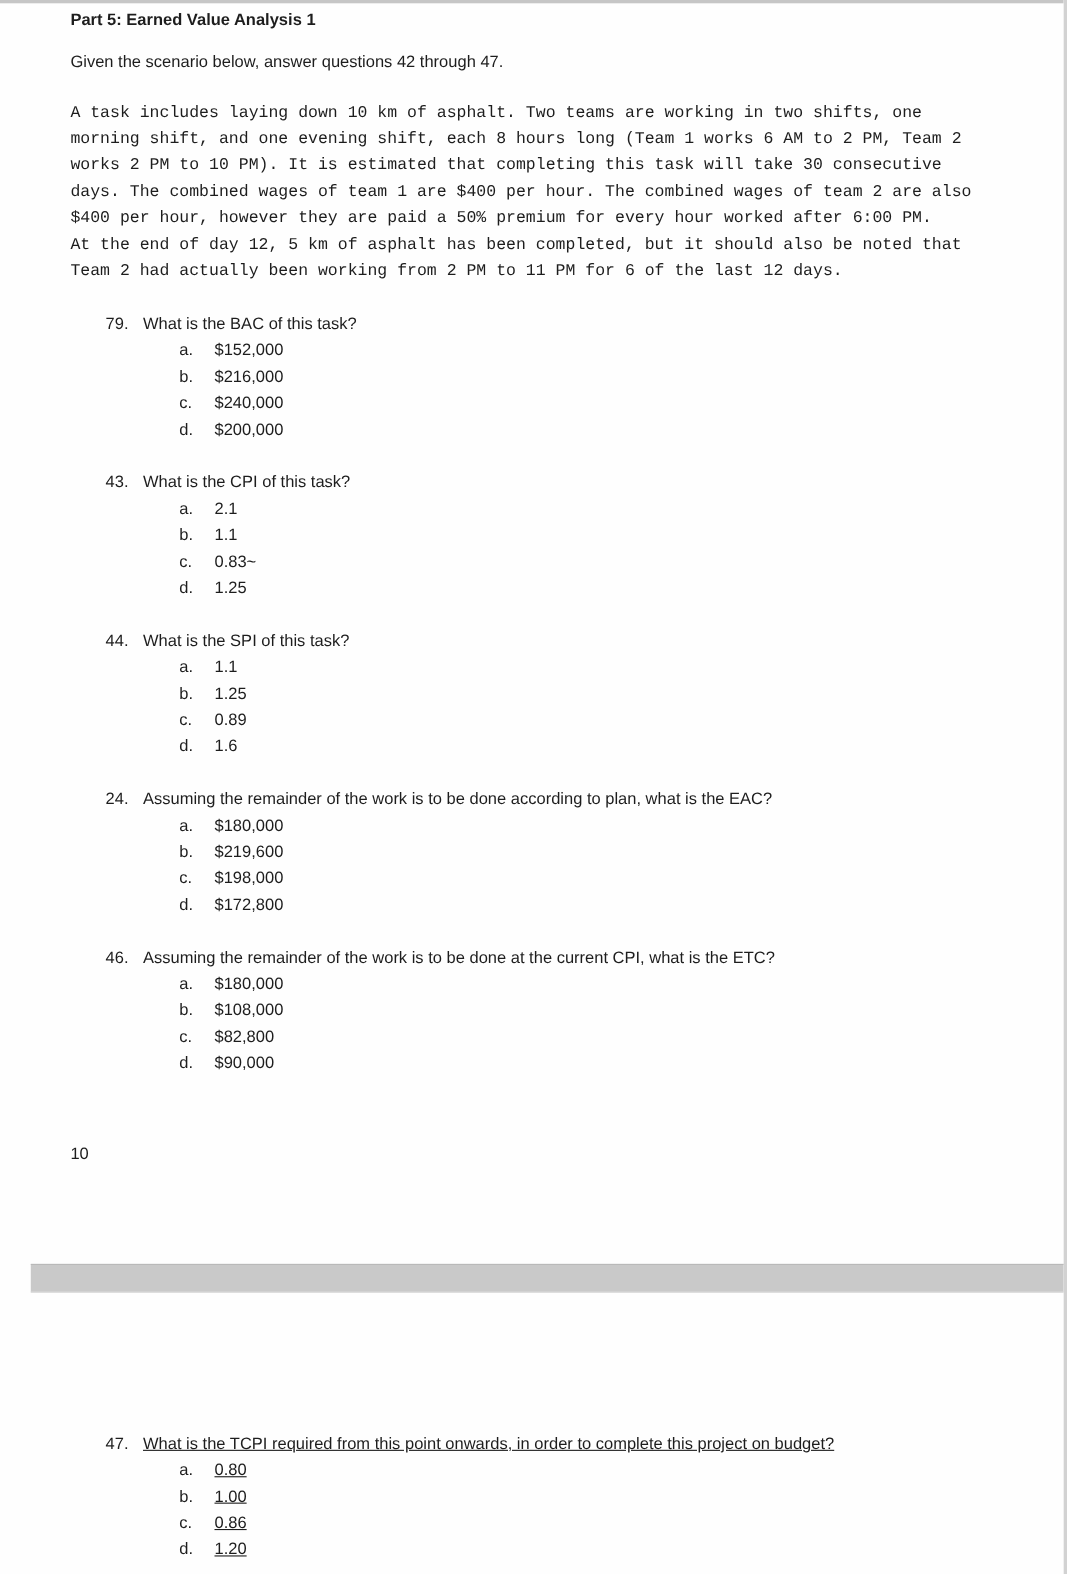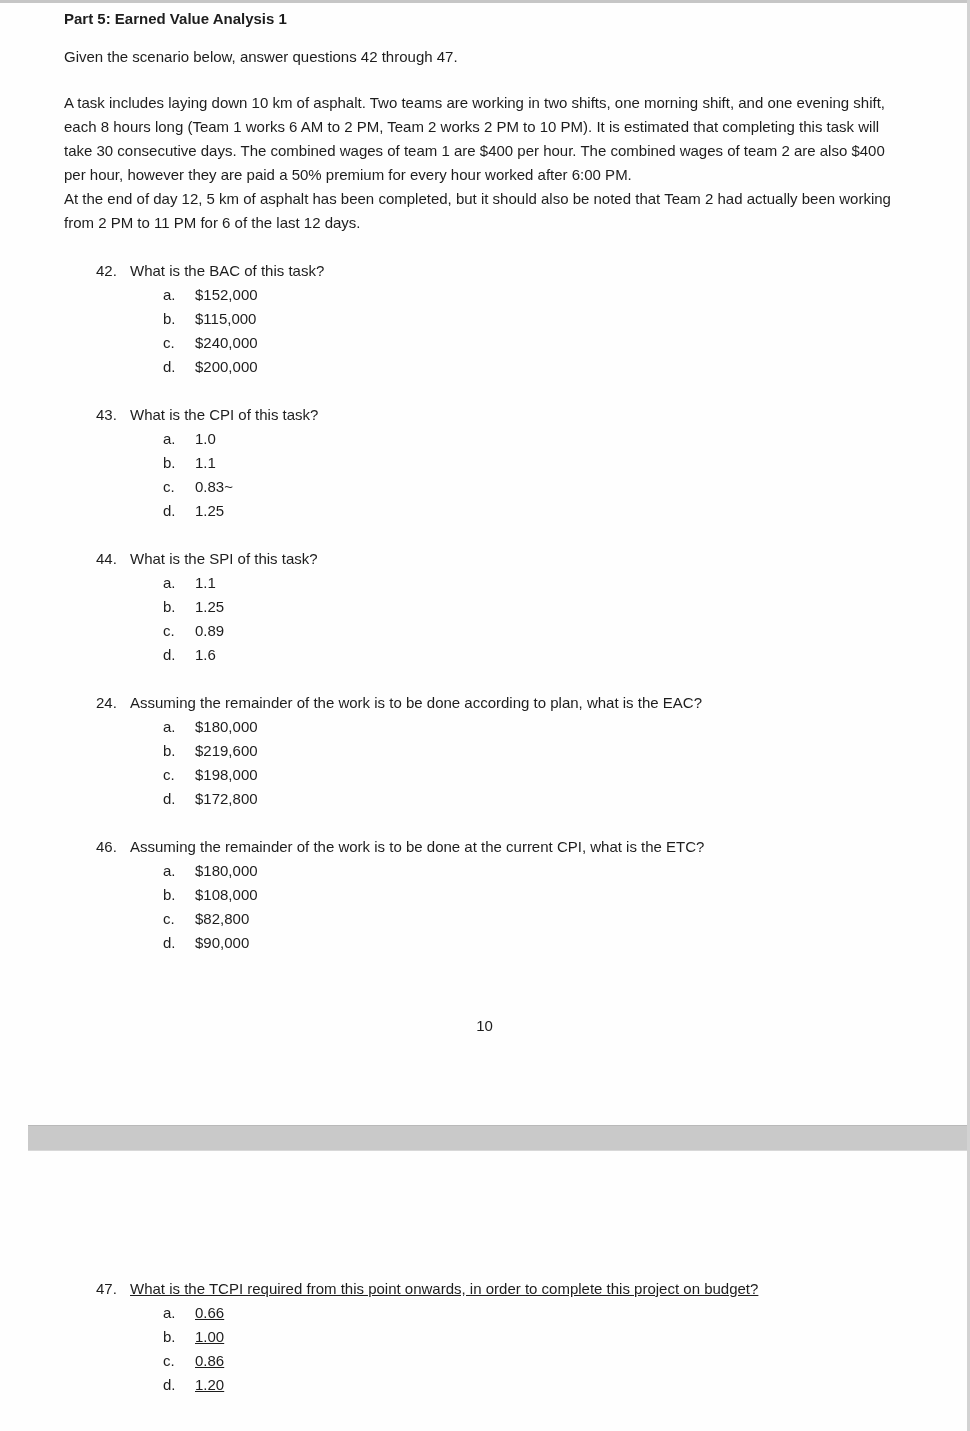--- a/index.html
+++ b/index.html
@@ -12,27 +12,27 @@
     border-right:3px solid #d2d2d2;
     margin:0 auto;
   }
   .top-strip { height:3px; background:#c6c6c6; }
   .content {
     padding:4px 62px 0 36px;
     font-size:15px; line-height:24px;margin-left:28px;
   }
   .part-title { font-weight:bold; }
   .intro { margin-top:14px; }
-  .scenario { margin-top:22px; }
+  .scenario { margin-top:22px;font-family:Liberation Mono, monospace; }
   .scenario p { margin:0; }
   .q { margin-left:32px; margin-top:24px; }
   .q-num { display:inline-block; width:34px; }
   .opts { margin-left:67px; }
   .opt-letter { display:inline-block; width:32px; }
-  .page-number { text-align:center; margin-top:59px; }
+  .page-number { text-align:left; margin-top:59px; }
   .page-break {
     margin:87px -62px 0 -36px;
     height:26px;
     background:#c9c9c9;
     border-top:1px solid #b9b9b9;
     border-bottom:1px solid #d8d8d8;
   }
   .q47 { margin-top:126px;text-decoration:underline; }
 </style>
 </head>
@@ -47,36 +47,36 @@
 
     <div class="intro">Given the scenario below, answer questions 42 through 47.</div>
 
     <div class="scenario">
       <p>A task includes laying down 10 km of asphalt. Two teams are working in two shifts, one morning shift, and one evening shift, each 8 hours long (Team 1 works 6 AM to 2 PM, Team 2 works 2 PM to 10 PM). It is estimated that completing this task will take 30 consecutive days.  The combined wages of team 1 are $400 per hour. The combined wages of team 2 are also $400 per hour, however they are paid a 50% premium for every hour worked after 6:00 PM.</p>
       <p>At the end of day 12, 5 km of asphalt has been completed, but it should also be noted that Team 2 had actually been working from 2 PM to 11 PM for 6 of the last 12 days.</p>
     </div>
 
     <div class="q">
       <div>
-        <span class="q-num">42.</span><span class="q-text">What is the BAC of this task?</span>
+        <span class="q-num">79.</span><span class="q-text">What is the BAC of this task?</span>
       </div>
       <div class="opts">
         <div class="opt"><span class="opt-letter">a.</span><span>$152,000</span></div>
-        <div class="opt"><span class="opt-letter">b.</span><span>$115,000</span></div>
+        <div class="opt"><span class="opt-letter">b.</span><span>$216,000</span></div>
         <div class="opt"><span class="opt-letter">c.</span><span>$240,000</span></div>
         <div class="opt"><span class="opt-letter">d.</span><span>$200,000</span></div>
       </div>
     </div>
 
     <div class="q">
       <div>
         <span class="q-num">43.</span><span class="q-text">What is the CPI of this task?</span>
       </div>
       <div class="opts">
-        <div class="opt"><span class="opt-letter">a.</span><span>1.0</span></div>
+        <div class="opt"><span class="opt-letter">a.</span><span>2.1</span></div>
         <div class="opt"><span class="opt-letter">b.</span><span>1.1</span></div>
         <div class="opt"><span class="opt-letter">c.</span><span>0.83~</span></div>
         <div class="opt"><span class="opt-letter">d.</span><span>1.25</span></div>
       </div>
     </div>
 
     <div class="q">
       <div>
         <span class="q-num">44.</span><span class="q-text">What is the SPI of this task?</span>
       </div>
@@ -114,21 +114,21 @@
 
     <div class="page-number">10</div>
 
     <div class="page-break"></div>
 
     <div class="q q47">
       <div>
         <span class="q-num">47.</span><span class="q-text">What is the TCPI required from this point onwards, in order to complete this project on budget?</span>
       </div>
       <div class="opts">
-        <div class="opt"><span class="opt-letter">a.</span><span>0.66</span></div>
+        <div class="opt"><span class="opt-letter">a.</span><span>0.80</span></div>
         <div class="opt"><span class="opt-letter">b.</span><span>1.00</span></div>
         <div class="opt"><span class="opt-letter">c.</span><span>0.86</span></div>
         <div class="opt"><span class="opt-letter">d.</span><span>1.20</span></div>
       </div>
     </div>
 
   </div>
 </div>
 
 </body></html>

